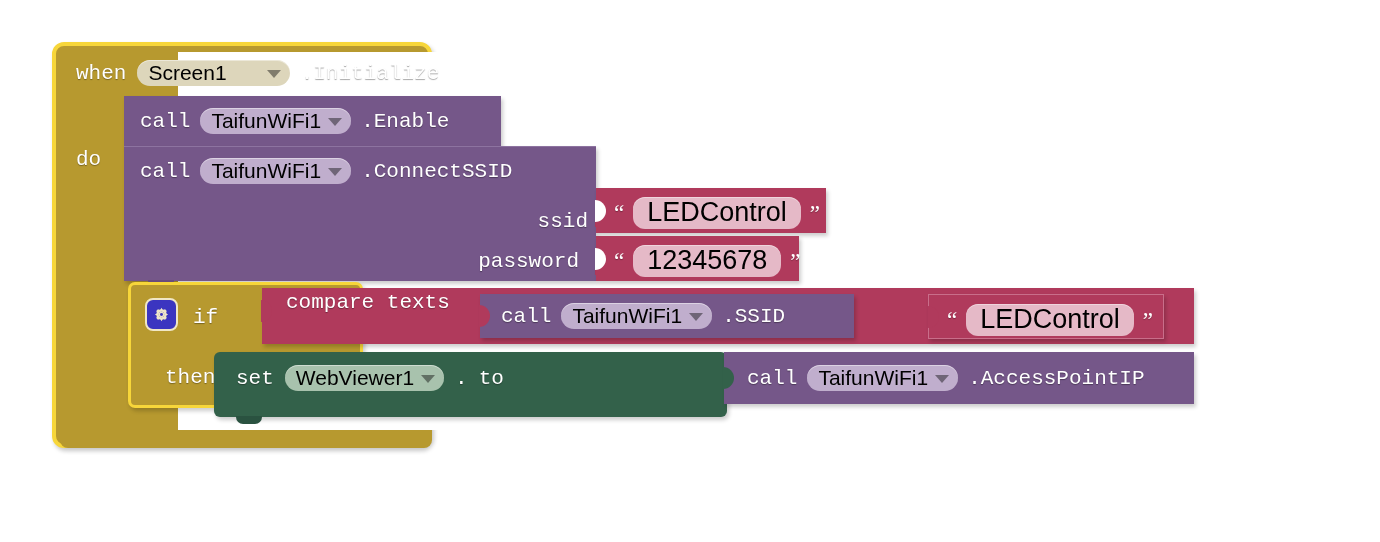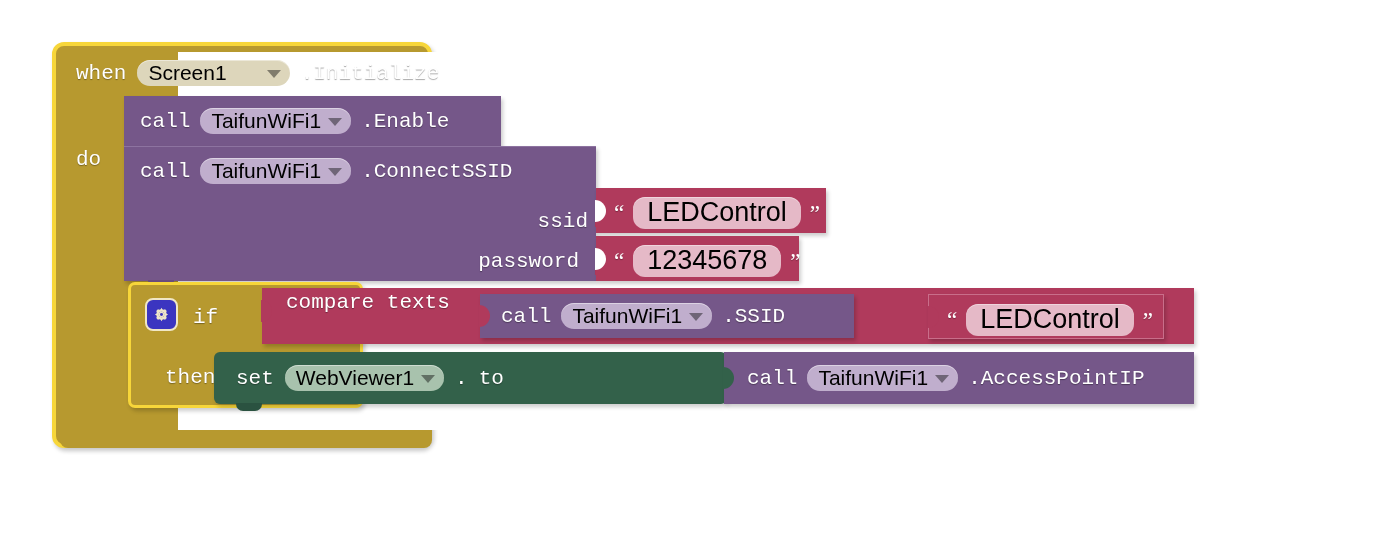--- a/index.html
+++ b/index.html
@@ -144,21 +144,21 @@
   #compare-label{position:absolute;left:24px;top:4px;}
 
   
   #call-ssid{left:480px;top:294px;width:374px;height:44px;}
   #call-ssid .row{position:absolute;left:21px;top:9px;display:flex;align-items:center;gap:10px;}
 
   
   #cmp-value{left:928px;top:294px;width:236px;height:45px;}
 
   
-  #set-block{left:214px;top:352px;width:513px;height:52px;border-radius:6px;}
+  #set-block{left:214px;top:352px;width:513px;height:65px;border-radius:6px;}
   #set-row{position:absolute;left:22px;top:13px;display:flex;align-items:center;gap:11px;}
 
   
   #call-apip{left:724px;top:352px;width:470px;height:52px;}
   #call-apip .row{position:absolute;left:23px;top:13px;display:flex;align-items:center;gap:10px;}
 
   
   .bump{
     position:absolute;width:26px;height:8px;border-radius:0 0 7px 7px;
   }

